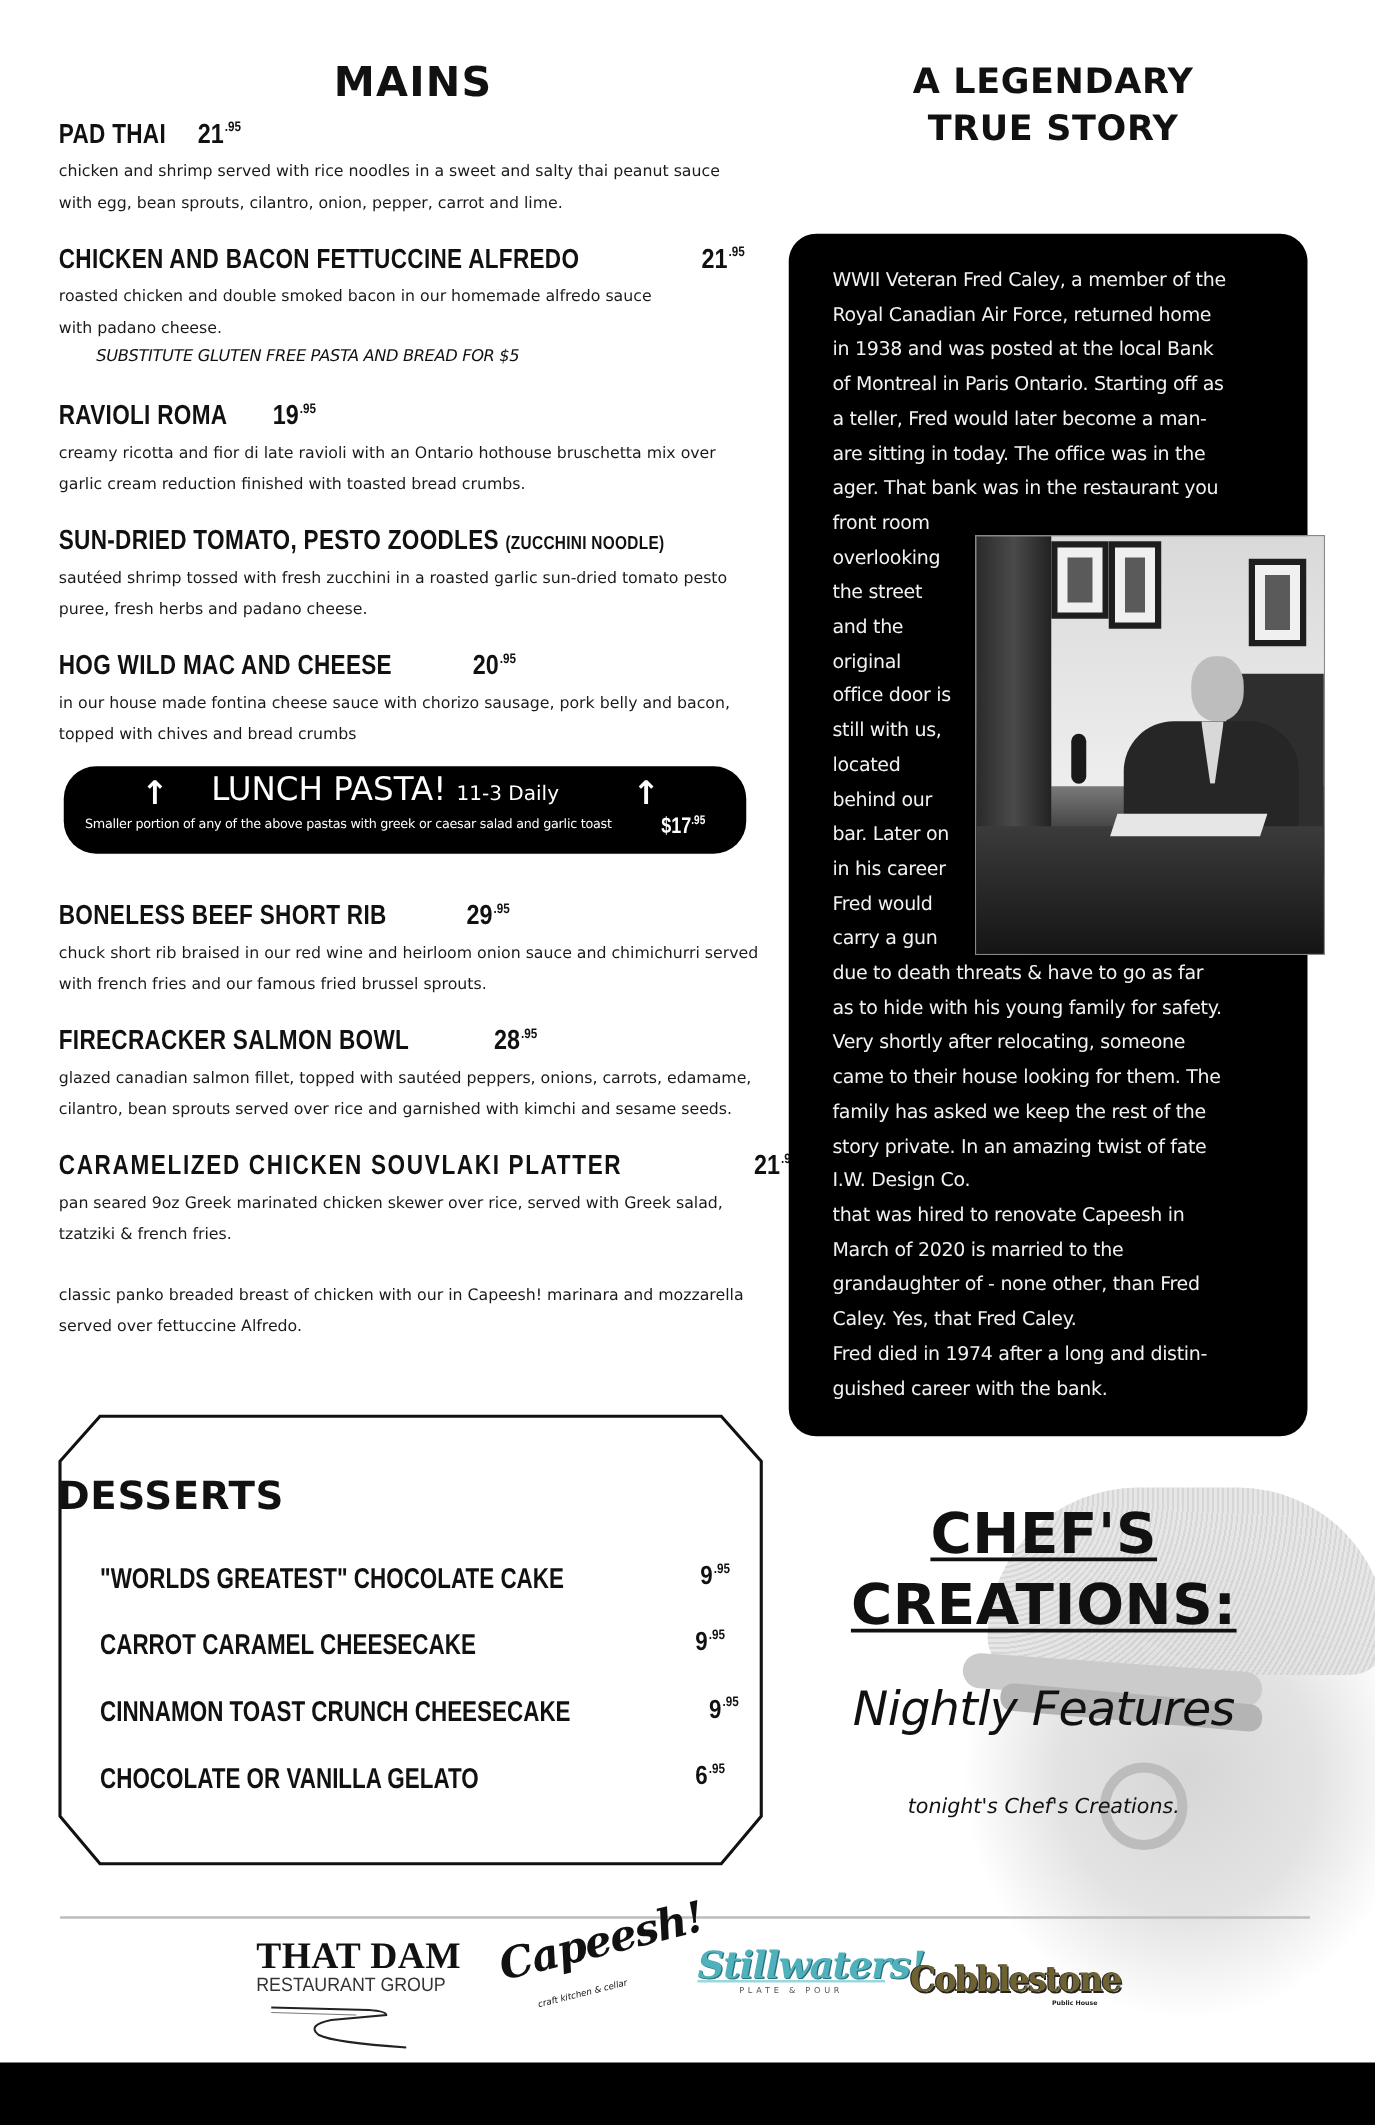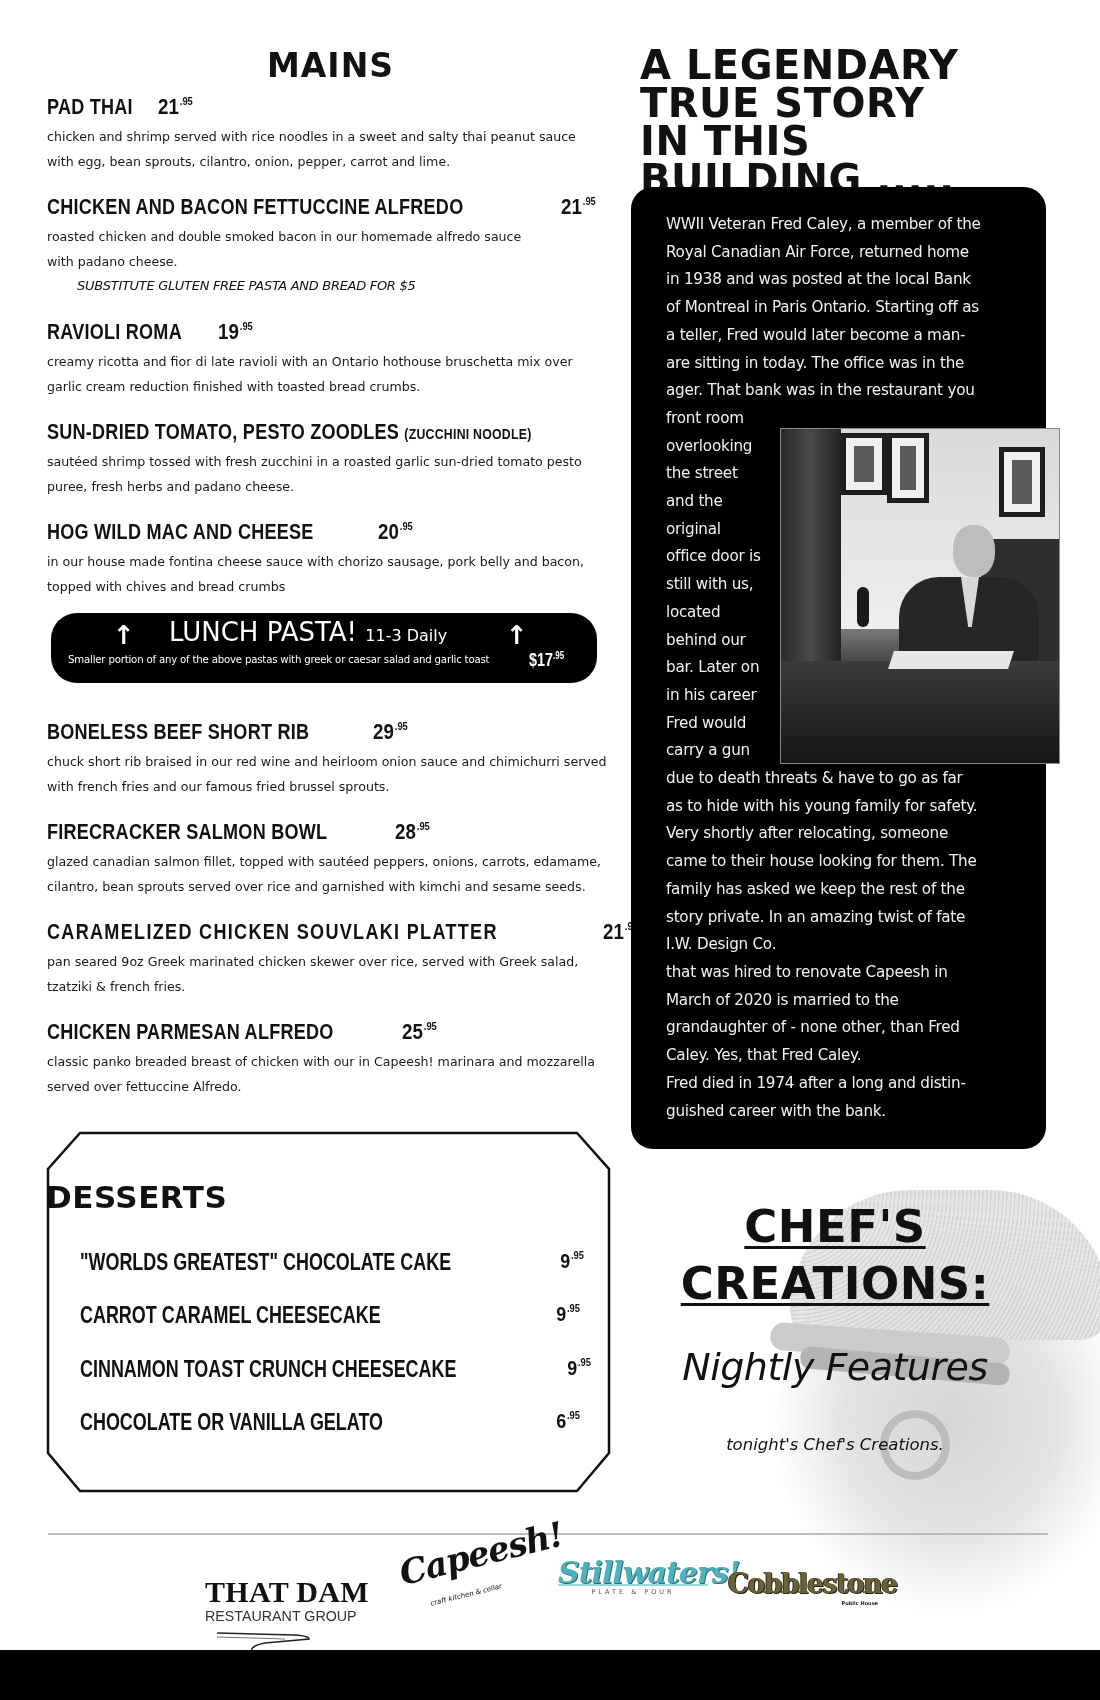--- a/index.html
+++ b/index.html
@@ -40,22 +40,22 @@
   .desserts { position: absolute; left: 46px; top: 1131px; width: 565px; height: 362px; }
   .desserts svg { position: absolute; left: 0; top: 0; }
   .desserts .dtitle { position: absolute; left: 0; top: 48px; width: 100%; text-align: left;
     font-weight: bold; font-size: 31px; letter-spacing: 0.5px; }
   .ditem { position: absolute; left: 34px; width: 500px; display: flex; justify-content: space-between; align-items: flex-start; }
   .ditem .dname { font-family: "Liberation Sans", sans-serif; font-weight: bold; font-size: 23px; text-transform: uppercase;
     transform: scaleX(0.78); transform-origin: left center; white-space: nowrap; }
   .ditem .price { font-size: 21px; }
 
   
-  .legend-title { position: absolute; left: 640px; top: 46px; width: 405px; 
-    font-weight: bold; font-size: 40px; line-height: 38px; letter-spacing: 0.5px; }
+  .legend-title { position: absolute; left: 640px; top: 46px; width: 405px; text-align: center;
+    font-weight: bold; font-size: 28px; line-height: 38px; letter-spacing: 0.5px; }
 
   .story { position: absolute; left: 631px; top: 187px; width: 415px; height: 962px; background: #000;
     border-radius: 22px; }
   .story-text { position: absolute; left: 35px; top: 24px; width: 350px; color: #f2f2f2;
     font-family: "DejaVu Sans", sans-serif; font-size: 15.2px; line-height: 27.7px; letter-spacing: -0.25px; }
   .story-text .line { display: block; white-space: nowrap; }
 
   .photo { position: absolute; left: 780px; top: 428px; width: 280px; height: 336px;
     background: linear-gradient(180deg, #c8c8c8 0%, #e2e2e2 40%, #6e6e6e 62%, #2a2a2a 75%, #1a1a1a 100%);
     border: 1px solid #888; overflow: hidden; }
@@ -85,21 +85,21 @@
   .chef-title span { text-decoration: underline; text-decoration-thickness: 3px; text-underline-offset: 4px; }
   .nightly { position: absolute; left: 640px; top: 1345px; width: 390px; text-align: center;
     font-style: italic; font-size: 38px; letter-spacing: -0.5px; }
   .ask { position: absolute; left: 640px; top: 1430px; width: 390px; text-align: center;
     font-style: italic; font-size: 16.5px; line-height: 29px; }
 
   
   .footer-rule { position: absolute; left: 48px; top: 1533px; width: 1000px; height: 2px; background: #bdbdbd; }
   .logo { position: absolute; }
   .logo-thatdam { left: 205px; top: 1550px; width: 180px; }
-  .logo-thatdam .t1 { font-family: "Liberation Serif", serif; font-weight: bold; font-size: 30px; line-height: 30px; letter-spacing: 0.3px; margin-top: 27px; }
+  .logo-thatdam .t1 { font-family: "Liberation Serif", serif; font-weight: bold; font-size: 30px; line-height: 30px; letter-spacing: 0.3px; }
   .logo-thatdam .t2 { font-family: "Liberation Sans", sans-serif; font-size: 15.5px; line-height: 18px; color: #333; transform: scaleX(0.92); transform-origin: left; white-space: nowrap; }
   .logo-thatdam svg { display: block; margin-top: 2px; }
   .logo-capeesh { left: 405px; top: 1553px; width: 130px; }
   .logo-capeesh .t1 { font-family: "DejaVu Serif", serif; font-style: italic; font-weight: bold; font-size: 34px; transform: rotate(-14deg); transform-origin: left bottom; white-space: nowrap; letter-spacing: -1px; }
   .logo-capeesh .t2 { font-size: 7px; font-style: italic; transform: rotate(-14deg); margin-left: 24px; margin-top: -6px; white-space: nowrap; }
   .logo-stillwaters { left: 558px; top: 1555px; width: 150px; }
   .logo-stillwaters .t1 { font-family: "DejaVu Serif", serif; font-style: italic; font-weight: bold; font-size: 30px; color: #4fb1bb; text-shadow: 1px 1px 0 #2c6f78; white-space: nowrap; letter-spacing: -1px; }
   .logo-stillwaters .bar { height: 2px; background: #9bd8dd; margin-top: -6px; }
   .logo-stillwaters .t2 { font-size: 6.5px; letter-spacing: 3px; color: #555; text-align: center; margin-top: 2px; }
   .logo-cobble { left: 728px; top: 1567px; width: 170px; }
@@ -204,24 +204,20 @@
       <div class="name" style="letter-spacing:1.6px">CARAMELIZED CHICKEN SOUVLAKI PLATTER</div>
       <div class="price"><span>21</span><sup>.95</sup></div>
     </div>
     <div class="desc">
       <div>pan seared 9oz Greek marinated chicken skewer over rice, served with Greek salad,</div>
         <div>tzatziki &amp; french fries.</div>
     </div>
   </div>
 
   <div class="item" style="top:1019px">
-    <div class="row">
-      <div class="name">CHICKEN PARMESAN ALFREDO</div>
-      <div class="price"><span>25</span><sup>.95</sup></div>
-    </div>
     <div class="desc">
       <div>classic panko breaded breast of chicken with our in Capeesh! marinara and mozzarella</div>
         <div>served over fettuccine Alfredo.</div>
     </div>
   </div>
 
   <div class="desserts">
     <svg width="565" height="362" viewBox="0 0 565 362">
       <polygon points="34,2 531,2 563,38 563,322 531,360 34,360 2,322 2,38" fill="#fff" stroke="#111" stroke-width="2.5"></polygon>
     </svg>
@@ -240,21 +236,20 @@
     </div>
     <div class="ditem" style="top:278px">
       <span class="dname">CHOCOLATE OR VANILLA GELATO</span>
       <span class="price"><span>6</span><sup>.95</sup></span>
     </div>
   </div>
 
   <div class="legend-title">
     <div>A LEGENDARY</div>
     <div>TRUE STORY</div>
-    <div>IN THIS BUILDING .....</div>
   </div>
 
   <div class="story">
     <div class="story-text">
       <span class="line">WWII Veteran Fred Caley, a member of the</span>
       <span class="line">Royal Canadian Air Force, returned home</span>
       <span class="line">in 1938 and was posted at the local Bank</span>
       <span class="line">of Montreal in Paris Ontario. Starting off as</span>
       <span class="line">a teller, Fred would later become a man-</span>
       <span class="line">are sitting in today.  The office was in the</span>

